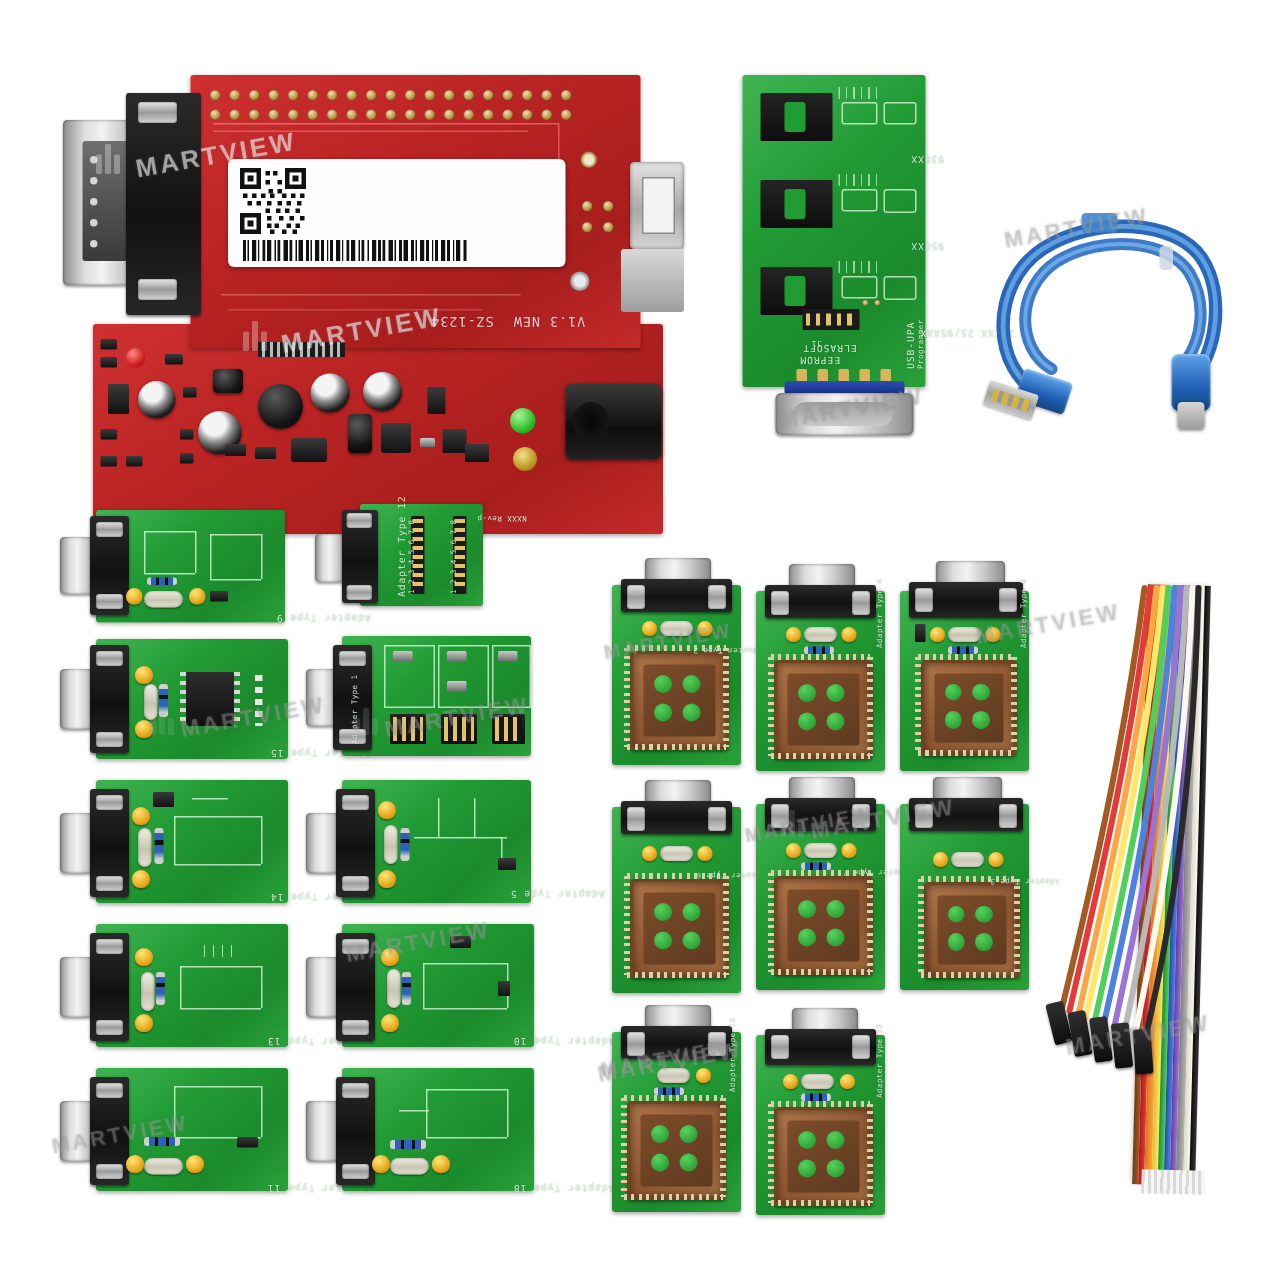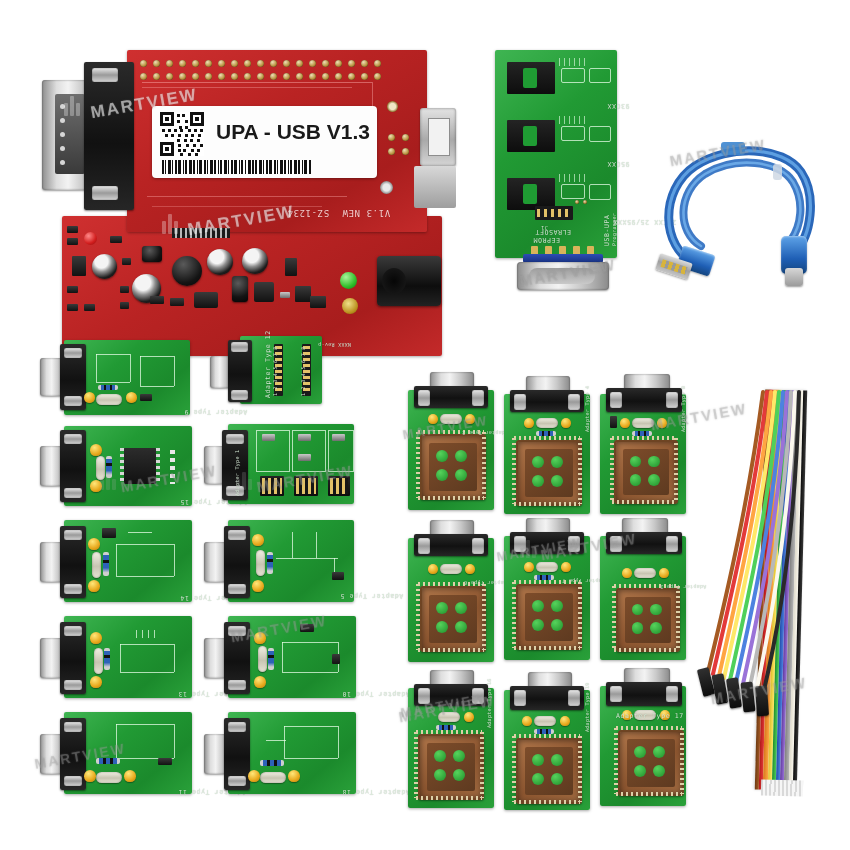--- a/index.html
+++ b/index.html
@@ -308,21 +308,20 @@
         <i style="left:40px;top:32px;width:3px;height:3px;"></i>
         <i style="left:18px;top:37px;width:3px;height:3px;"></i>
         <i style="left:23px;top:37px;width:3px;height:3px;"></i>
         <i style="left:31px;top:37px;width:3px;height:3px;"></i>
         <i style="left:37px;top:37px;width:3px;height:3px;"></i>
         <i style="left:20px;top:41px;width:3px;height:3px;"></i>
         <i style="left:28px;top:41px;width:3px;height:3px;"></i>
         <i style="left:35px;top:41px;width:3px;height:3px;"></i>
       </div>
 
-      <div class="sticker-title" style="left:64px;top:14px;font-size:21px;">UPA - USB V1.3</div>
 
       <div class="barcode" style="left:10px;top:54px;width:206px;height:14px;">
         <b style="width:2px"></b>
           <b style="width:1px;background:#fff"></b>
           <b style="width:1px"></b>
         <b style="width:2px;background:#fff"></b>
           <b style="width:3px"></b>
           <b style="width:1px;background:#fff"></b>
         <b style="width:1px"></b>
           <b style="width:2px;background:#fff"></b>
@@ -932,43 +931,20 @@
           <div class="plcc-dot" style="left:54%;top:54%"></div>
         </div>
       </div>
       <div class="plcc-pins" style="left:10px;top:62px;width:66px;height:4px;background:repeating-linear-gradient(90deg,#ddd0a8 0 2px,transparent 2px 5px);"></div>
       <div class="plcc-pins" style="left:10px;top:128px;width:66px;height:4px;background:repeating-linear-gradient(90deg,#ddd0a8 0 2px,transparent 2px 5px);"></div>
       <div class="plcc-pins" style="left:8px;top:64px;width:4px;height:66px;background:repeating-linear-gradient(180deg,#ddd0a8 0 2px,transparent 2px 5px);"></div>
       <div class="plcc-pins" style="left:74px;top:64px;width:4px;height:66px;background:repeating-linear-gradient(180deg,#ddd0a8 0 2px,transparent 2px 5px);"></div>
       <div class="silk rot sm" style="left:80px;top:60px;">Adapter  Type 19</div>
     </div>
 
-    <div class="abs" style="left:200px;top:296px;width:88px;height:140px;">
-      <div class="pcb pcb-green" style="left:0px;top:18px;width:86px;height:120px;"></div>
-      <div class="db-shell" style="left:24px;top:0px;width:46px;height:18px;"></div>
-      <div class="db-body" style="left:6px;top:14px;width:76px;height:24px;"></div>
-      <div class="db-screw" style="left:10px;top:18px;width:12px;height:16px;"></div>
-      <div class="db-screw" style="left:66px;top:18px;width:12px;height:16px;"></div>
-      <div class="xtal" style="left:34px;top:42px;width:22px;height:10px;"></div>
-      <div class="cap-yellow" style="left:22px;top:42px;width:10px;height:10px;"></div>
-      <div class="cap-yellow" style="left:60px;top:42px;width:10px;height:10px;"></div>
-      <div class="plcc" style="left:18px;top:62px;width:62px;height:62px;">
-        <div class="plcc-inner">
-          <div class="plcc-dot" style="left:14%;top:14%"></div>
-          <div class="plcc-dot" style="left:54%;top:14%"></div>
-          <div class="plcc-dot" style="left:14%;top:54%"></div>
-          <div class="plcc-dot" style="left:54%;top:54%"></div>
-        </div>
-      </div>
-      <div class="plcc-pins" style="left:16px;top:58px;width:66px;height:4px;background:repeating-linear-gradient(90deg,#ddd0a8 0 2px,transparent 2px 5px);"></div>
-      <div class="plcc-pins" style="left:16px;top:124px;width:66px;height:4px;background:repeating-linear-gradient(90deg,#ddd0a8 0 2px,transparent 2px 5px);"></div>
-      <div class="plcc-pins" style="left:14px;top:60px;width:4px;height:66px;background:repeating-linear-gradient(180deg,#ddd0a8 0 2px,transparent 2px 5px);"></div>
-      <div class="plcc-pins" style="left:80px;top:60px;width:4px;height:66px;background:repeating-linear-gradient(180deg,#ddd0a8 0 2px,transparent 2px 5px);"></div>
-      <div class="silk" style="left:16px;top:44px;">Adapter  Type 17</div>
-    </div>
   </div>
 
   <div class="abs" style="left:700px;top:382px;width:130px;height:420px;">
 
     <div class="ribbon" style="left:60px;top:8px;width:42px;height:400px;transform:rotate(1.5deg);box-shadow:-1px 0 3px rgba(0,0,0,.18);">
       <span style="width:4.2px;background:linear-gradient(90deg,#6d3a13,#a55a23);"></span>
       <span style="width:4.2px;background:linear-gradient(90deg,#b01818,#e33a3a);"></span>
       <span style="width:4.2px;background:linear-gradient(90deg,#d6761a,#ffa542);"></span>
       <span style="width:4.2px;background:linear-gradient(90deg,#ddbe2c,#ffe869);"></span>
       <span style="width:4.2px;background:linear-gradient(90deg,#1e8c2c,#4fd05a);"></span>

